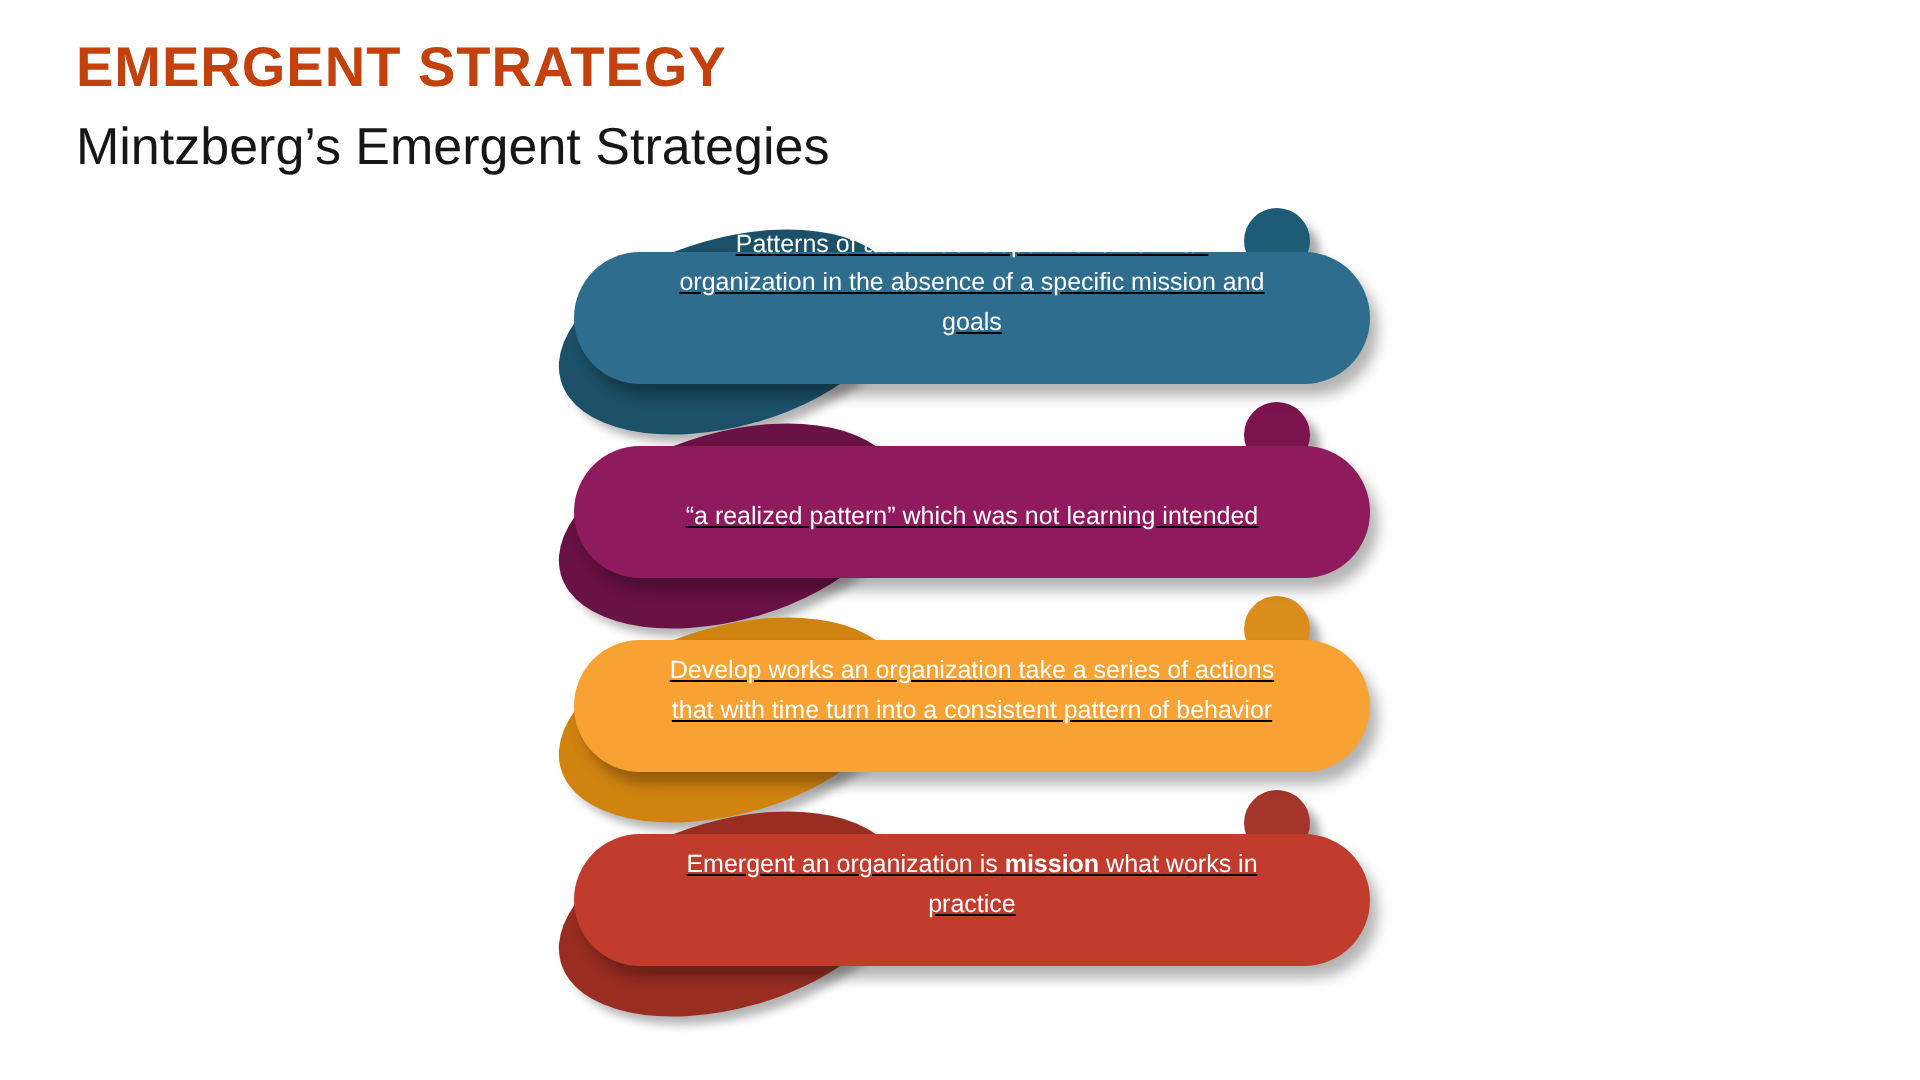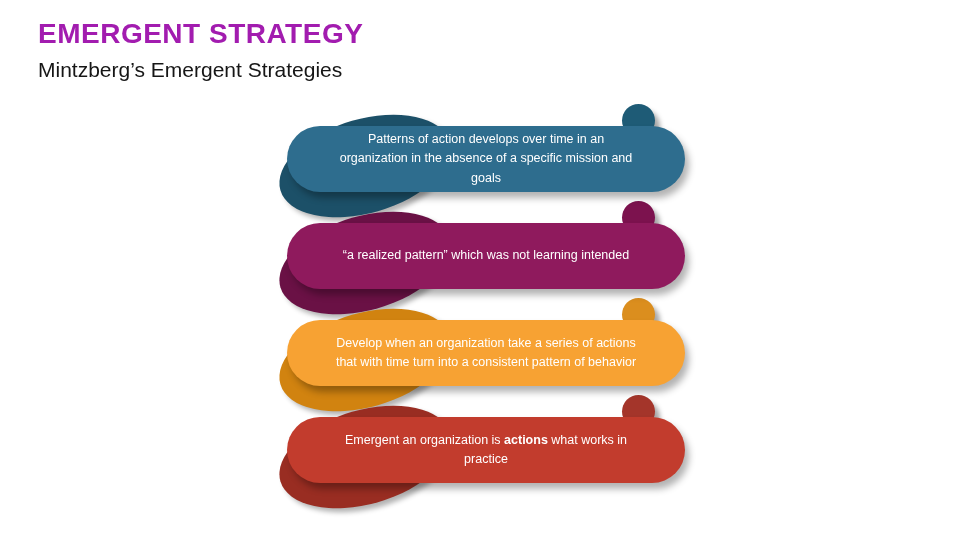--- a/index.html
+++ b/index.html
@@ -11,28 +11,28 @@
     background: #ffffff;
     overflow: hidden;
     font-family: "Liberation Sans", sans-serif;
   }
   .slide-title {
     position: absolute;
     left: 38px;
     top: 18px;
     font-size: 28px;
     font-weight: 700;
-    color: #a21caf;
+    color: #c2410c;
     letter-spacing: 0.5px;
   }
   .slide-subtitle {
     position: absolute;
     left: 38px;
     top: 58px;
-    font-size: 21px;
+    font-size: 26px;
     font-weight: 400;
     color: #161616;
   }
   .capsule-list {
     position: absolute;
     left: 287px;
     top: 126px;
     display: flex;
     flex-direction: column;
     gap: 31px;
@@ -66,23 +66,24 @@
     z-index: 0;
   }
   .pill {
     position: absolute;
     inset: 0;
     background: var(--main);
     border-radius: 34px;
     box-shadow: 4px 6px 7px rgba(0,0,0,0.30);
     z-index: 2;
     display: flex;
-    align-items: center;
+    align-items: flex-end;
     justify-content: center;
-    padding: 8px 46px;
+    padding: 21px 46px;
+    text-decoration: underline;
   }
   .capsule-text {
     color: #ffffff;
     font-size: 12.5px;
     line-height: 1.55;
     text-align: center;
   }
   .capsule-text b { font-weight: 700; }
 </style>
 </head>
@@ -105,25 +106,25 @@
     <div class="dot"></div>
     <div class="pill">
       <p class="capsule-text"><span>“a realized pattern” which was not learning intended</span></p>
     </div>
   </div>
 
   <div class="capsule-row" style="--main: #F7A233; --dark: #D18310; --dot: #DB8E1E;">
     <div class="swoosh"></div>
     <div class="dot"></div>
     <div class="pill">
-      <p class="capsule-text"><span>Develop when an organization take a series of actions that with time turn into a consistent pattern of behavior</span></p>
+      <p class="capsule-text"><span>Develop works an organization take a series of actions that with time turn into a consistent pattern of behavior</span></p>
     </div>
   </div>
 
   <div class="capsule-row" style="--main: #C23C2D; --dark: #992D22; --dot: #A4352A;">
     <div class="swoosh"></div>
     <div class="dot"></div>
     <div class="pill">
-      <p class="capsule-text"><span>Emergent an organization is </span><b>actions</b><span> what works in practice</span></p>
+      <p class="capsule-text"><span>Emergent an organization is </span><b>mission</b><span> what works in practice</span></p>
     </div>
   </div>
 </div>
 </div>
 
 </body></html>

